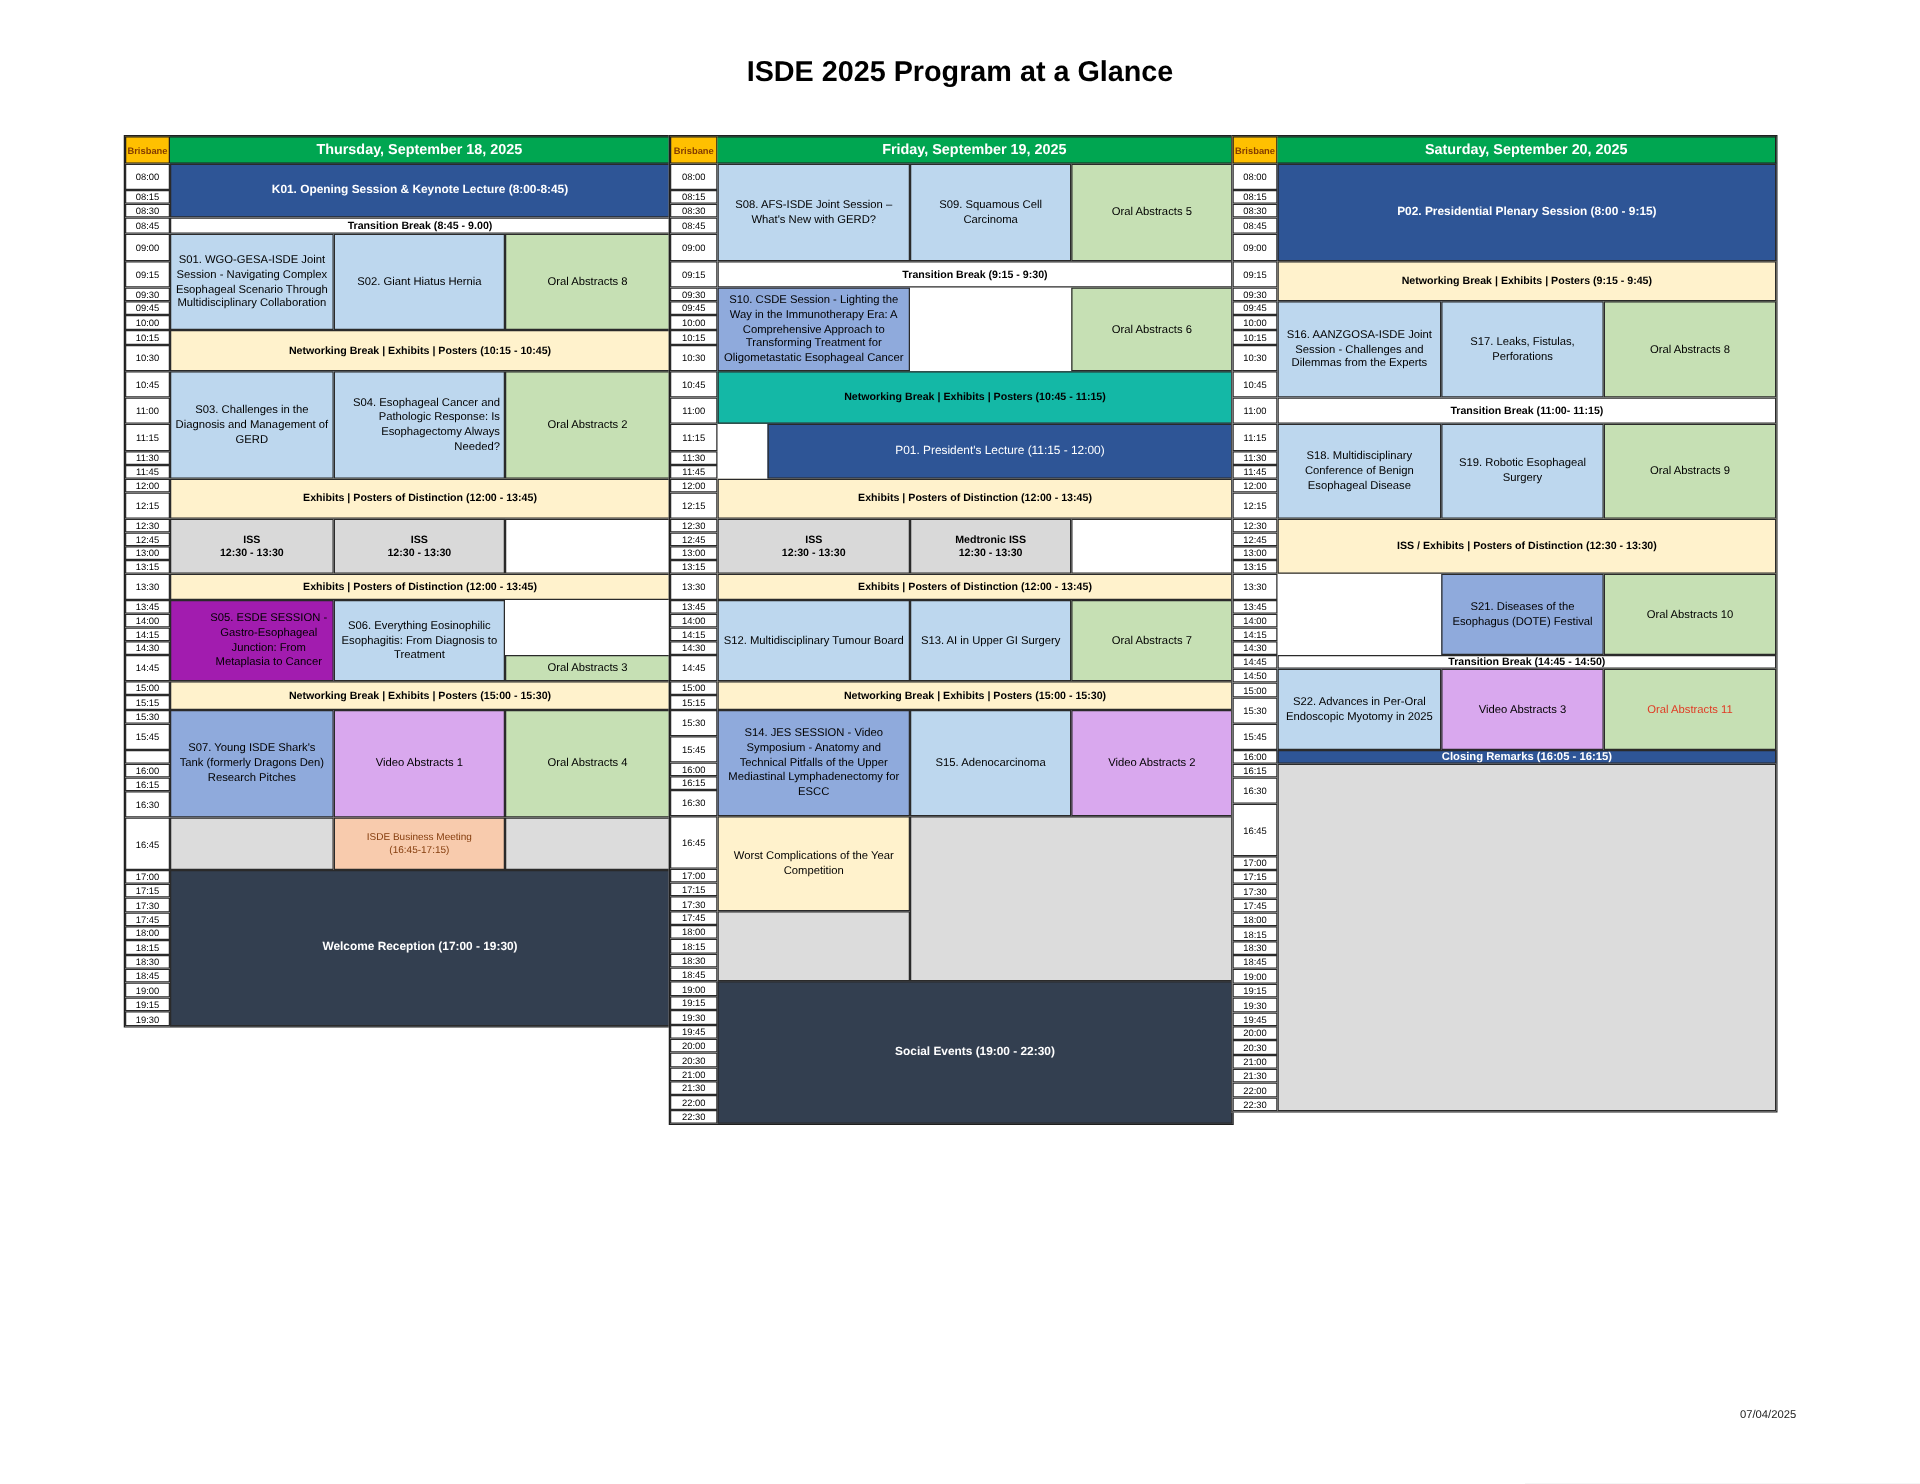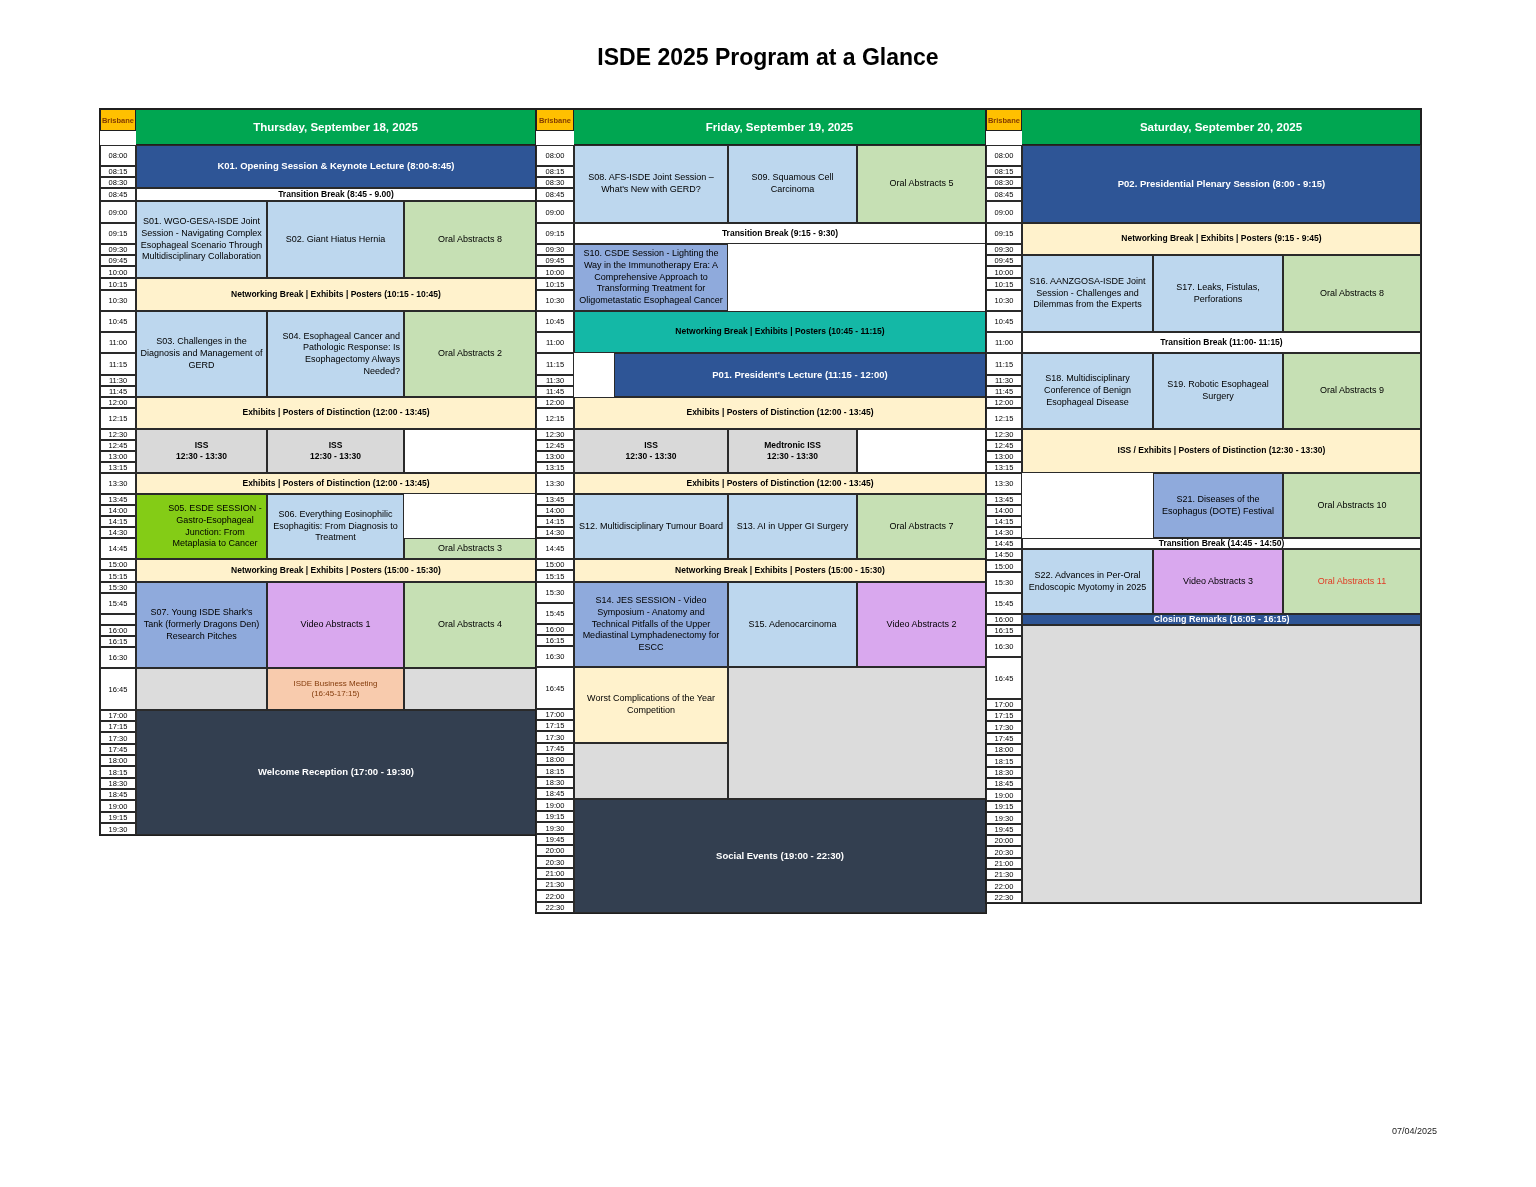--- a/index.html
+++ b/index.html
@@ -5,21 +5,21 @@
   html,body{margin:0;padding:0;background:#e8e8e8;}
   #page{position:relative;width:1536px;height:1187px;background:#ffffff;
         font-family:"Liberation Sans",sans-serif;color:#000;overflow:hidden;}
   #page-title{position:absolute;top:44px;left:0;width:100%;text-align:center;
         font-size:23px;font-weight:bold;letter-spacing:0px;}
   #footer-date{position:absolute;top:1126px;right:99px;font-size:9px;color:#222;}
   .day-panel{position:absolute;border:1px solid #1f1f1f;background:#fff;}
   .panel-header{display:flex;}
   .tz-cell{height:22px;display:flex;align-items:center;justify-content:center;
         font-size:7.5px;font-weight:bold;border:1px solid #1f1f1f;box-sizing:border-box;}
-  .day-title{flex:1;height:36px;display:flex;align-items:center;justify-content:center;
+  .day-title{flex:1;height:22px;display:flex;align-items:center;justify-content:center;
         font-size:11.5px;font-weight:bold;color:#fff;border:1px solid #1f1f1f;
         border-left:none;box-sizing:border-box;}
   .panel-body{display:grid;}
   .time-cell{border:1px solid #2a2a2a;box-sizing:border-box;background:#fff;
         display:flex;align-items:center;justify-content:center;font-size:7.5px;}
   .cell{border:1px solid #2a2a2a;box-sizing:border-box;display:flex;align-items:center;
         justify-content:center;text-align:center;font-size:9px;line-height:1.3;
         padding:1px 3px;white-space:pre-line;overflow:hidden;}
 </style>
 </head>
@@ -91,21 +91,21 @@
           <div class="cell" style="grid-area: 12 / 2 / span 5 / span 1; background: rgb(189, 215, 238); color: rgb(0, 0, 0);">S03. Challenges in the Diagnosis and Management of GERD</div>
           <div class="cell" style="grid-area: 12 / 3 / span 5 / span 1; background: rgb(189, 215, 238); color: rgb(0, 0, 0); text-align: right;">S04. Esophageal Cancer and Pathologic Response: Is Esophagectomy Always Needed?</div>
           <div class="cell" style="grid-area: 12 / 4 / span 5 / span 1; background: rgb(198, 224, 180); color: rgb(0, 0, 0);">Oral Abstracts 2</div>
           <div class="cell" style="grid-area: 17 / 2 / span 2 / span 3; background: rgb(255, 242, 204); color: rgb(0, 0, 0); font-weight: bold; font-size: 8.5px;">Exhibits |  Posters of Distinction (12:00 - 13:45)</div>
           <div class="cell" style="grid-area: 19 / 2 / span 4 / span 1; background: rgb(217, 217, 217); color: rgb(0, 0, 0); font-weight: bold; font-size: 8.5px;">ISS
 12:30 - 13:30</div>
           <div class="cell" style="grid-area: 19 / 3 / span 4 / span 1; background: rgb(217, 217, 217); color: rgb(0, 0, 0); font-weight: bold; font-size: 8.5px;">ISS
 12:30 - 13:30</div>
           <div class="cell" style="grid-area: 19 / 4 / span 4 / span 1; background: rgb(255, 255, 255); color: rgb(0, 0, 0);"></div>
           <div class="cell" style="grid-area: 23 / 2 / span 1 / span 3; background: rgb(255, 242, 204); color: rgb(0, 0, 0); font-weight: bold; font-size: 8.5px;">Exhibits |  Posters of Distinction (12:00 - 13:45)</div>
-          <div class="cell" style="grid-area: 24 / 2 / span 5 / span 1; background: #84cc16; color: rgb(0, 0, 0); padding-left: 30px;">S05. ESDE SESSION  - Gastro-Esophageal Junction: From Metaplasia to Cancer</div>
+          <div class="cell" style="grid-area: 24 / 2 / span 5 / span 1; background: #a21caf; color: rgb(0, 0, 0); padding-left: 30px;">S05. ESDE SESSION  - Gastro-Esophageal Junction: From Metaplasia to Cancer</div>
           <div class="cell" style="grid-area: 24 / 3 / span 5 / span 1; background: rgb(189, 215, 238); color: rgb(0, 0, 0);">S06. Everything Eosinophilic Esophagitis: From Diagnosis to Treatment</div>
           <div class="cell" style="grid-area: 24 / 4 / span 5 / span 1; background: rgb(198, 224, 180); color: rgb(0, 0, 0); margin-top: 44px;">Oral Abstracts 3</div>
           <div class="cell" style="grid-area: 29 / 2 / span 2 / span 3; background: rgb(255, 242, 204); color: rgb(0, 0, 0); font-weight: bold; font-size: 8.5px;">Networking Break  | Exhibits | Posters (15:00 - 15:30)</div>
           <div class="cell" style="grid-area: 31 / 2 / span 6 / span 1; background: rgb(143, 170, 220); color: rgb(0, 0, 0);">S07. Young ISDE Shark's Tank (formerly Dragons Den) Research Pitches</div>
           <div class="cell" style="grid-area: 31 / 3 / span 6 / span 1; background: rgb(217, 168, 238); color: rgb(0, 0, 0);">Video Abstracts 1</div>
           <div class="cell" style="grid-area: 31 / 4 / span 6 / span 1; background: rgb(198, 224, 180); color: rgb(0, 0, 0);">Oral Abstracts 4</div>
           <div class="cell" style="grid-area: 37 / 2 / span 1 / span 1; background: rgb(220, 220, 220); color: rgb(0, 0, 0);"></div>
           <div class="cell" style="grid-area: 37 / 3 / span 1 / span 1; background: rgb(248, 203, 173); color: rgb(132, 60, 12); font-size: 8px;">ISDE Business Meeting
 (16:45-17:15)</div>
           <div class="cell" style="grid-area: 37 / 4 / span 1 / span 1; background: rgb(220, 220, 220); color: rgb(0, 0, 0);"></div>
@@ -170,22 +170,23 @@
           <div class="time-cell" style="grid-area: 50 / 1;">20:30</div>
           <div class="time-cell" style="grid-area: 51 / 1;">21:00</div>
           <div class="time-cell" style="grid-area: 52 / 1;">21:30</div>
           <div class="time-cell" style="grid-area: 53 / 1;">22:00</div>
           <div class="time-cell" style="grid-area: 54 / 1;">22:30</div>
           <div class="cell" style="grid-area: 1 / 2 / span 5 / span 1; background: rgb(189, 215, 238); color: rgb(0, 0, 0);">S08. AFS-ISDE Joint Session – What's New with GERD?</div>
           <div class="cell" style="grid-area: 1 / 3 / span 5 / span 1; background: rgb(189, 215, 238); color: rgb(0, 0, 0);">S09. Squamous Cell Carcinoma</div>
           <div class="cell" style="grid-area: 1 / 4 / span 5 / span 1; background: rgb(198, 224, 180); color: rgb(0, 0, 0);">Oral Abstracts 5</div>
           <div class="cell" style="grid-area: 6 / 2 / span 1 / span 3; background: rgb(255, 255, 255); color: rgb(0, 0, 0); font-weight: bold; font-size: 8.5px;">Transition Break (9:15 - 9:30)</div>
           <div class="cell" style="grid-area: 7 / 2 / span 5 / span 1; background: rgb(143, 170, 220); color: rgb(0, 0, 0);">S10. CSDE Session - Lighting the Way in the Immunotherapy Era: A Comprehensive Approach to Transforming Treatment for Oligometastatic Esophageal Cancer</div>
+          <div class="cell" style="grid-area: 7 / 4 / span 5 / span 1; background: rgb(198, 224, 180); color: rgb(0, 0, 0);">Oral Abstracts 6</div>
           <div class="cell" style="grid-area: 12 / 2 / span 2 / span 3; background: #14b8a6; color: rgb(0, 0, 0); font-weight: bold; font-size: 8.5px;">Networking Break  | Exhibits | Posters (10:45 - 11:15)</div>
-          <div class="cell" style="grid-area: 14 / 2 / span 3 / span 3; background: rgb(46, 85, 150); color: rgb(255, 255, 255); font-weight: bold; font-size: 9.5px; margin-left: 40px;">P01. President's Lecture (11:15 - 12:00)</div>
+          <div class="cell" style="grid-area: 14 / 2 / span 3 / span 3; background: rgb(46, 85, 150); color: rgb(255, 255, 255); font-weight: normal; font-size: 9.5px; margin-left: 40px;">P01. President's Lecture (11:15 - 12:00)</div>
           <div class="cell" style="grid-area: 17 / 2 / span 2 / span 3; background: rgb(255, 242, 204); color: rgb(0, 0, 0); font-weight: bold; font-size: 8.5px;">Exhibits | Posters of Distinction (12:00 - 13:45)</div>
           <div class="cell" style="grid-area: 19 / 2 / span 4 / span 1; background: rgb(217, 217, 217); color: rgb(0, 0, 0); font-weight: bold; font-size: 8.5px;">ISS
 12:30 - 13:30</div>
           <div class="cell" style="grid-area: 19 / 3 / span 4 / span 1; background: rgb(217, 217, 217); color: rgb(0, 0, 0); font-weight: bold; font-size: 8.5px;">Medtronic ISS
 12:30 - 13:30</div>
           <div class="cell" style="grid-area: 19 / 4 / span 4 / span 1; background: rgb(255, 255, 255); color: rgb(0, 0, 0);"></div>
           <div class="cell" style="grid-area: 23 / 2 / span 1 / span 3; background: rgb(255, 242, 204); color: rgb(0, 0, 0); font-weight: bold; font-size: 8.5px;">Exhibits | Posters of Distinction (12:00 - 13:45)</div>
           <div class="cell" style="grid-area: 24 / 2 / span 5 / span 1; background: rgb(189, 215, 238); color: rgb(0, 0, 0);">S12. Multidisciplinary Tumour Board</div>
           <div class="cell" style="grid-area: 24 / 3 / span 5 / span 1; background: rgb(189, 215, 238); color: rgb(0, 0, 0);">S13. AI in Upper GI Surgery</div>
           <div class="cell" style="grid-area: 24 / 4 / span 5 / span 1; background: rgb(198, 224, 180); color: rgb(0, 0, 0);">Oral Abstracts 7</div>

